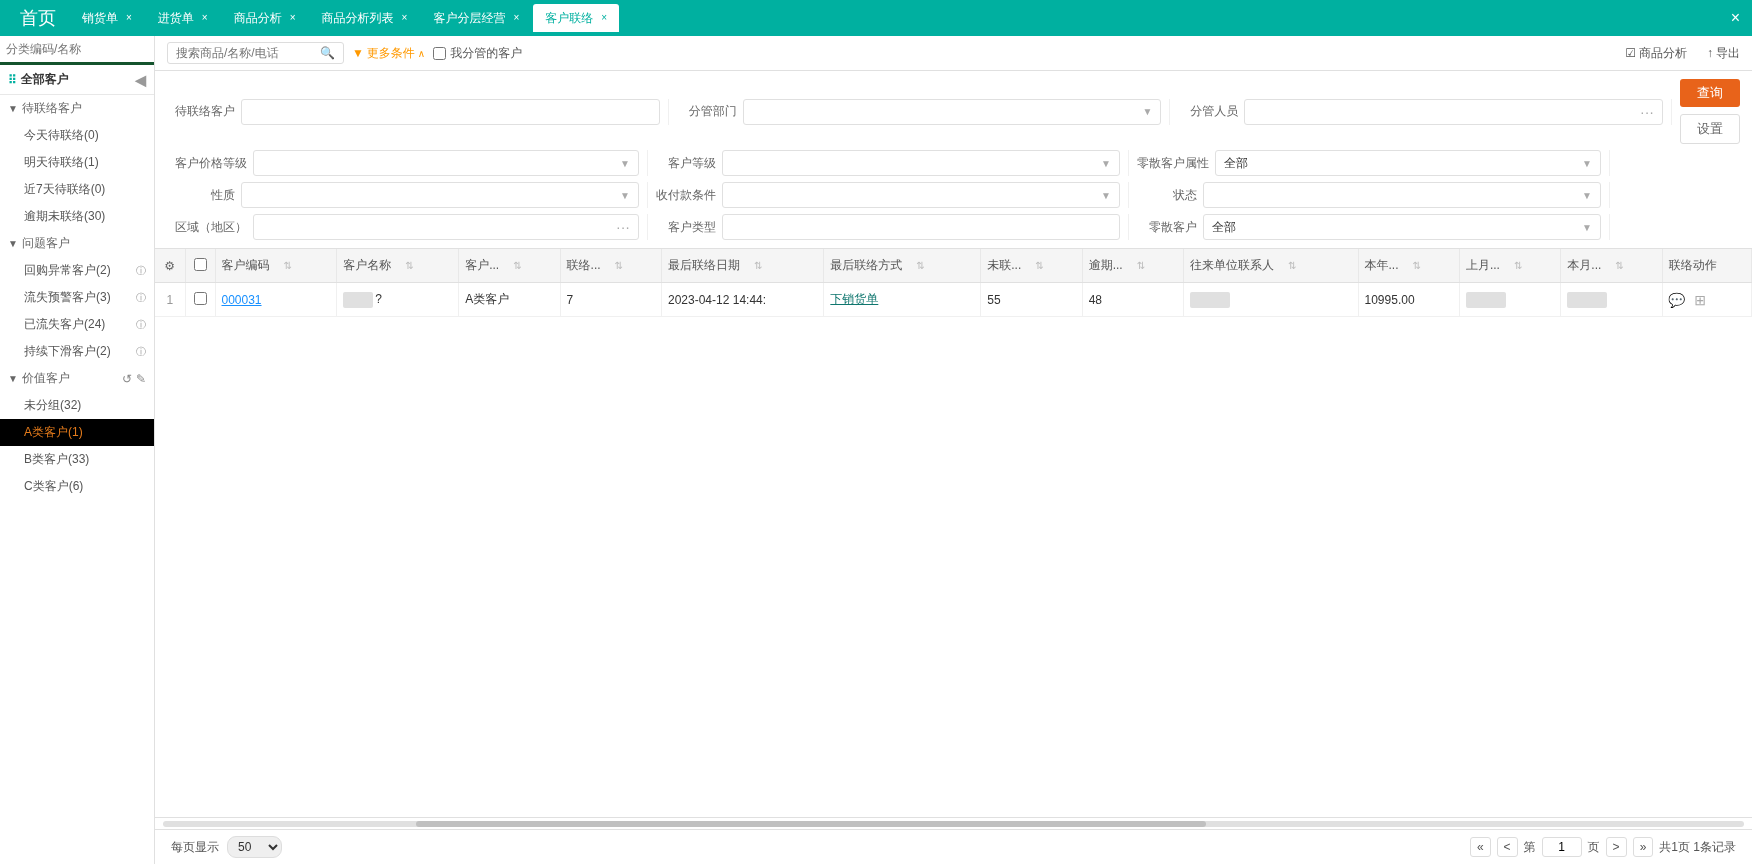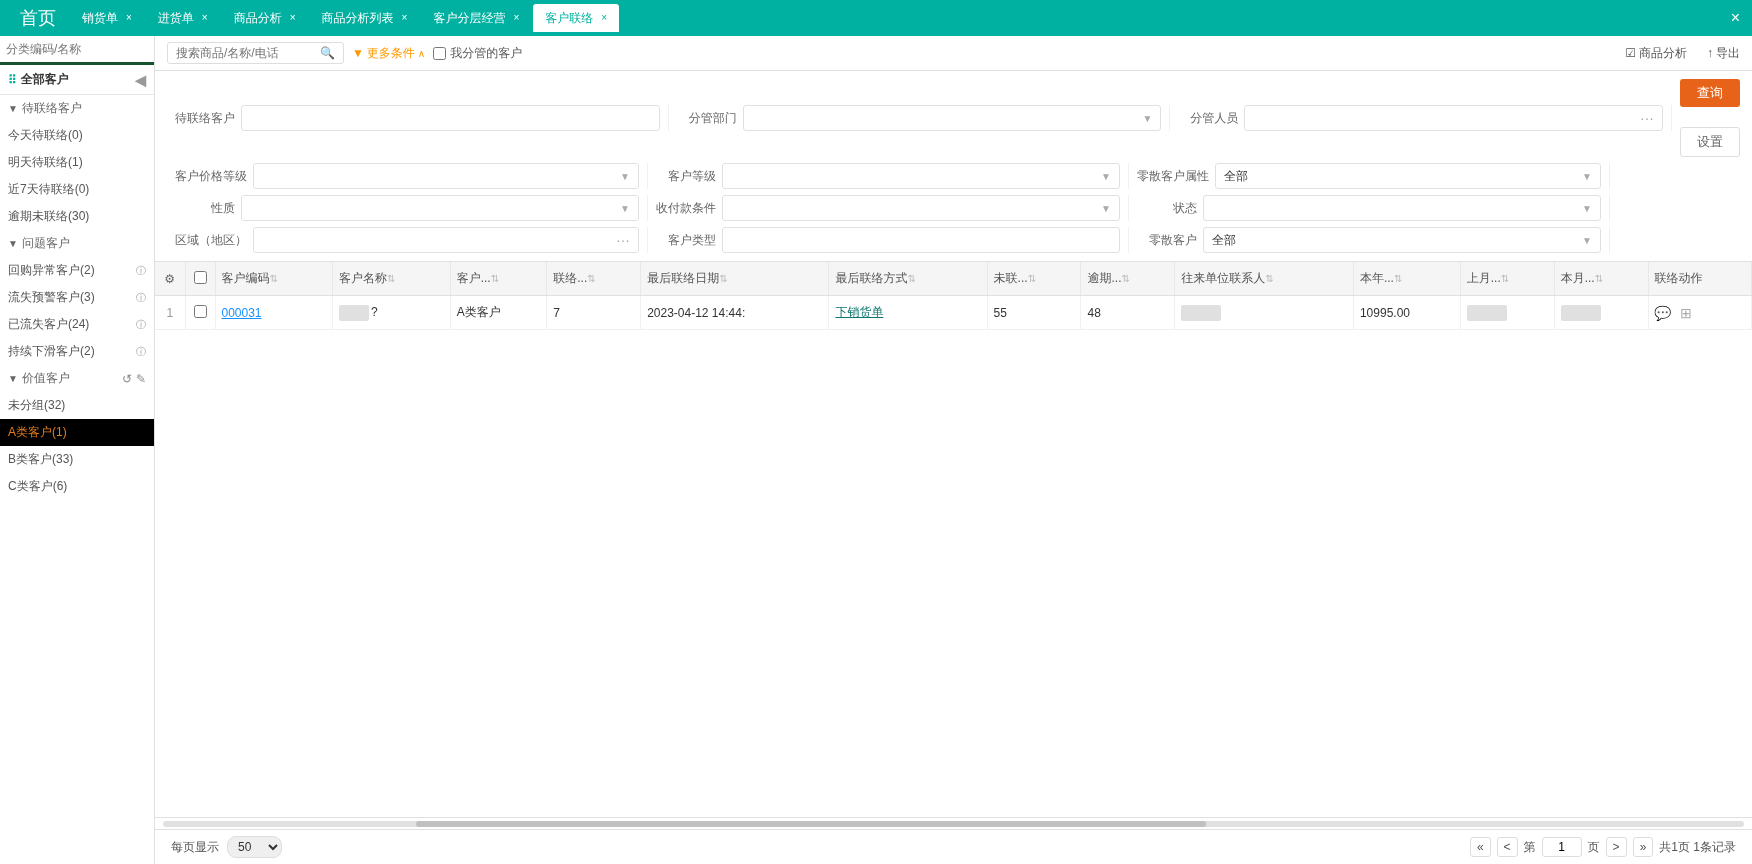--- a/index.html
+++ b/index.html
@@ -41,21 +41,21 @@
     }
     .sidebar-header-left { display: flex; align-items: center; gap: 4px; }
     .collapse-btn { cursor: pointer; color: #999; font-size: 14px; }
     .sidebar-group { }
     .sidebar-group-header {
       display: flex; align-items: center; padding: 5px 8px; color: #666; cursor: pointer;
       font-size: 12px;
     }
     .triangle { margin-right: 4px; font-size: 10px; }
     .sidebar-item {
-      padding: 5px 8px 5px 8px; cursor: pointer; color: #555; font-size: 12px;
+      padding: 5px 8px 5px 24px; cursor: pointer; color: #555; font-size: 12px;
       display: flex; align-items: center; justify-content: space-between;
     }
     .sidebar-item.active { background: #000000; color: #e67c1b; }
     .sidebar-item-icon { font-size: 10px; color: #999; }
 
     
     .content-area { flex: 1; display: flex; flex-direction: column; overflow: hidden; }
 
     
     .filter-bar {
@@ -93,21 +93,21 @@
       justify-content: space-between; min-height: 26px;
     }
     .chevron { color: #aaa; font-size: 10px; }
     .filter-dots { color: #aaa; font-size: 14px; cursor: pointer; }
     .btn-query {
       background: #e8631a; color: white; border: none; border-radius: 3px;
       padding: 5px 16px; font-size: 13px; cursor: pointer; white-space: nowrap;
     }
     .btn-settings {
       background: white; color: #666; border: 1px solid #ddd; border-radius: 3px;
-      padding: 5px 16px; font-size: 13px; cursor: pointer; white-space: nowrap; margin-top: 20px;
+      padding: 5px 16px; font-size: 13px; cursor: pointer; white-space: nowrap; margin-top: 7px;
     }
     .filter-actions { display: flex; flex-direction: column; padding-left: 8px; }
 
     
     .table-area { flex: 1; background: white; overflow: auto; margin: 0; }
     table { width: 100%; border-collapse: collapse; }
     thead tr { background: #f5f5f5; }
     thead th {
       padding: 8px 6px; text-align: left; font-weight: normal; color: #555;
       border-bottom: 1px solid #e0e0e0; border-right: 1px solid #e8e8e8;
@@ -135,21 +135,21 @@
     .bottom-right { display: flex; align-items: center; gap: 6px; color: #555; font-size: 12px; }
     .page-btn { cursor: pointer; color: #555; padding: 2px 6px; border: 1px solid #ddd; border-radius: 3px; background: white; }
     .page-input { width: 40px; border: 1px solid #ddd; border-radius: 3px; padding: 2px 4px; text-align: center; font-size: 12px; }
 
     
     ::-webkit-scrollbar { width: 6px; height: 6px; }
     ::-webkit-scrollbar-track { background: #f0f0f0; }
     ::-webkit-scrollbar-thumb { background: #ccc; border-radius: 3px; }
 
     .gear-icon { cursor: pointer; color: #666; }
-    .th-inner { display: flex; align-items: center; gap: 0; }
+    .th-inner { display: flex; align-items: center; gap: 14px; }
     .checkbox-col { width: 30px; text-align: center; }
     .num-col { width: 30px; text-align: center; color: #999; }
 
     .customer-name-placeholder {
       display: inline-block; width: 30px; height: 16px; background: #e0e0e0; border-radius: 2px; vertical-align: middle; margin-right: 2px;
     }
     .amount-placeholder {
       display: inline-block; width: 40px; height: 16px; background: #e0e0e0; border-radius: 2px; vertical-align: middle;
     }
   </style>

